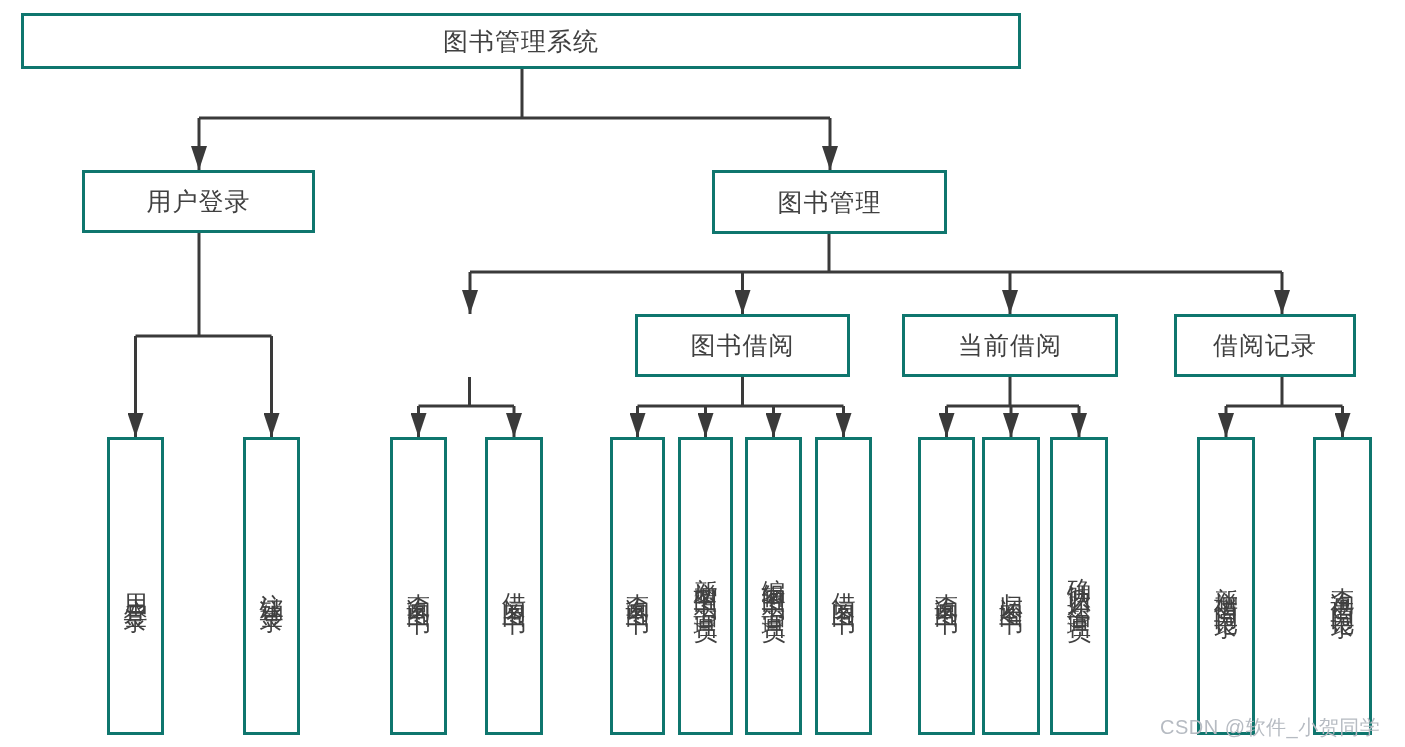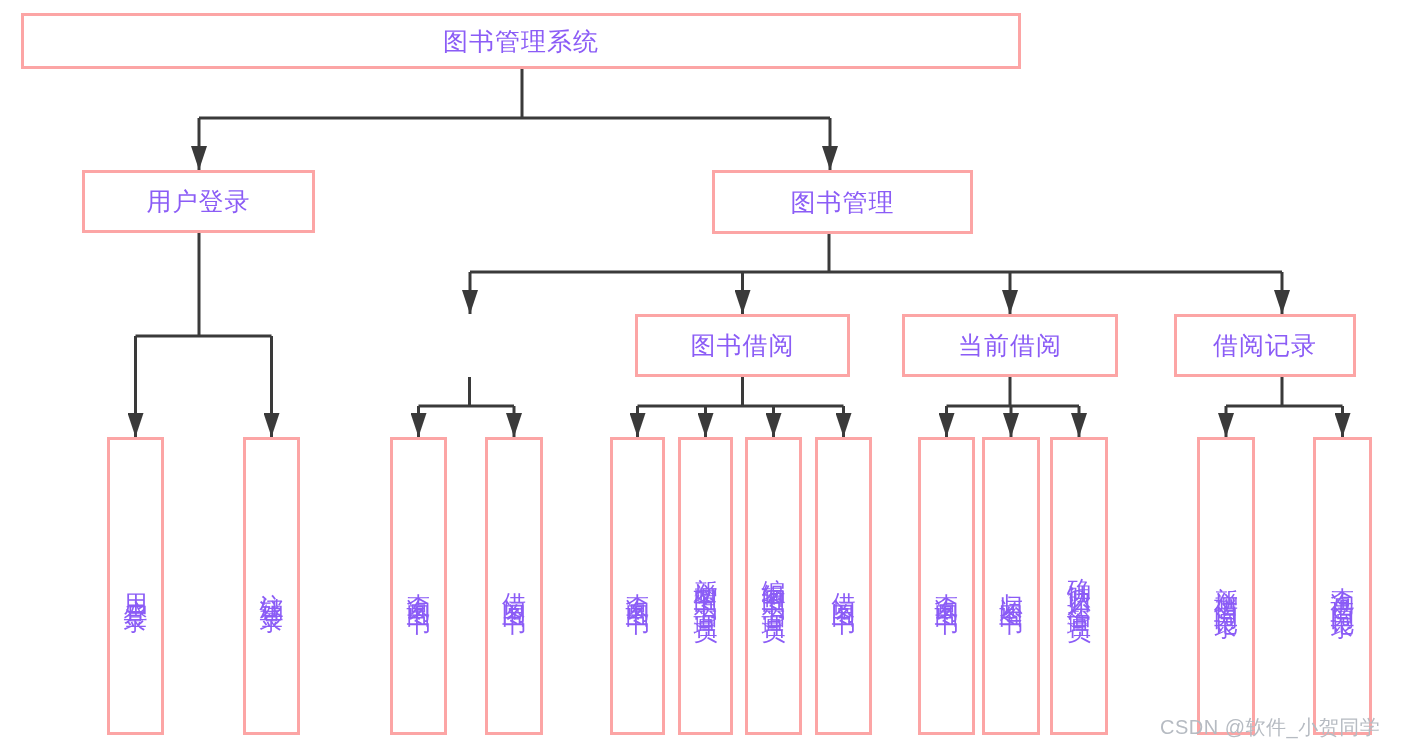--- a/index.html
+++ b/index.html
@@ -14,43 +14,43 @@
   #connectors {
     position: absolute;
     left: 0; top: 0;
     width: 1405px; height: 747px;
     z-index: 1;
   }
   .node {
     position: absolute;
     box-sizing: border-box;
     background: #ffffff;
-    border: 3px solid #fca5a5;
-    color: #8b5cf6;
+    border: 3px solid #0f766e;
+    color: #404040;
     display: flex;
     align-items: center;
     justify-content: center;
     z-index: 2;
   }
   .hbox {
     font-size: 25px;
     letter-spacing: 1px;
     white-space: nowrap;
   }
   .vbox {
     writing-mode: vertical-rl;
     text-orientation: mixed;
     font-size: 24px;
     letter-spacing: 6px;
     line-height: 1;
   }
   
   #n-root    { left: 21px;   top: 13px;  width: 1000px; height: 56px; }
   #n-user    { left: 82px;   top: 170px; width: 233px;  height: 63px; }
-  #n-book    { left: 712px;  top: 170px; width: 261px;  height: 64px; }
+  #n-book    { left: 712px;  top: 170px; width: 235px;  height: 64px; }
   #n-new     { left: 362px;  top: 314px; width: 215px;  height: 63px; }
   #n-borrow  { left: 635px;  top: 314px; width: 215px;  height: 63px; }
   #n-current { left: 902px;  top: 314px; width: 216px;  height: 63px; }
   #n-record  { left: 1174px; top: 314px; width: 182px;  height: 63px; }
   
   .leaf { top: 437px; height: 298px; }
   #l1  { left: 107px;  width: 57px; }
   #l2  { left: 243px;  width: 57px; }
   #l3  { left: 390px;  width: 57px; }
   #l4  { left: 485px;  width: 58px; }

